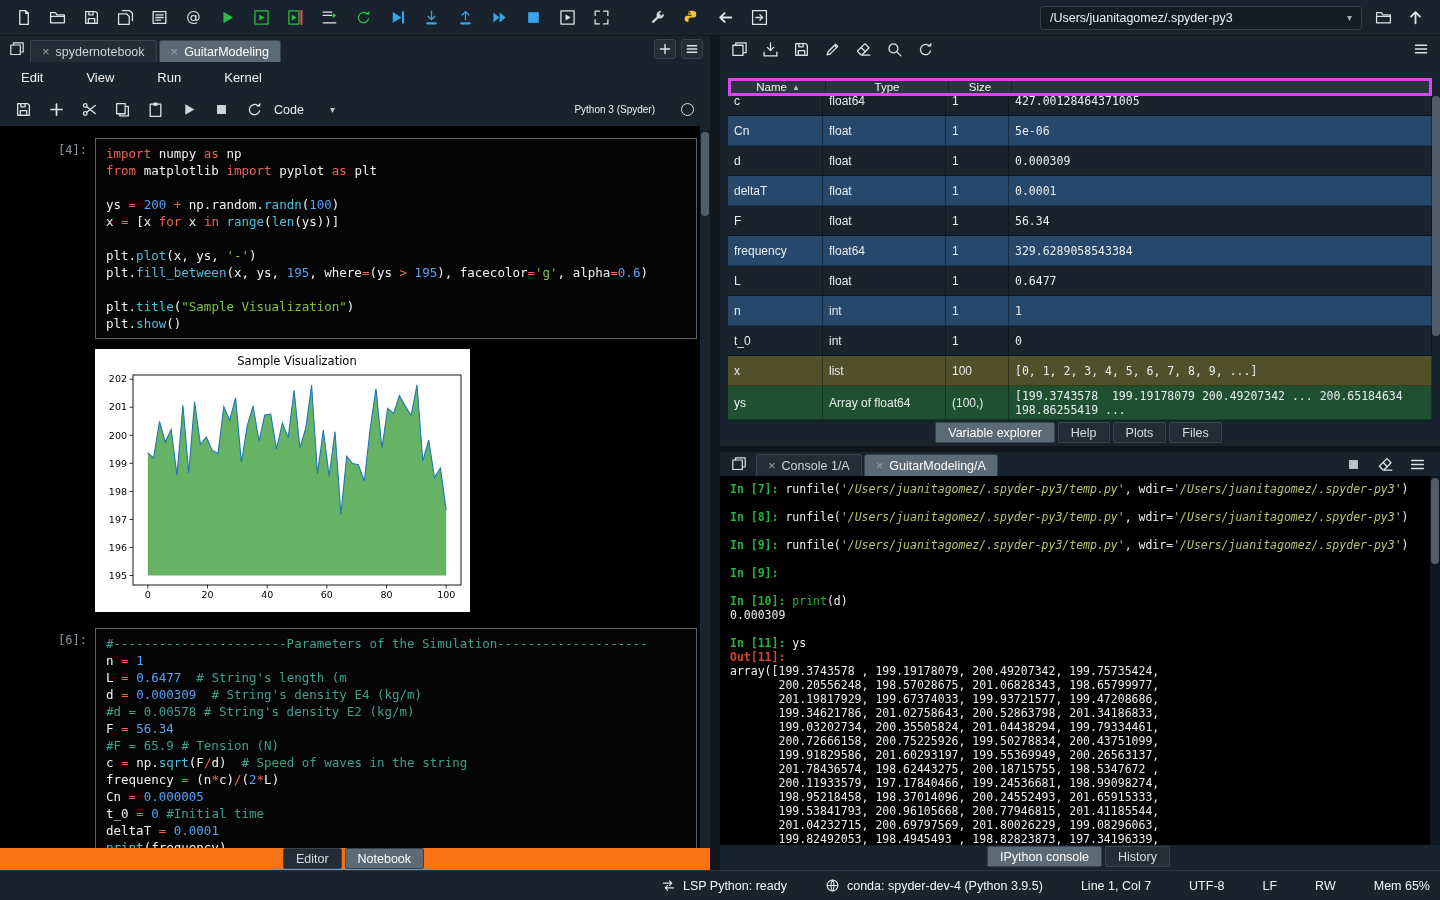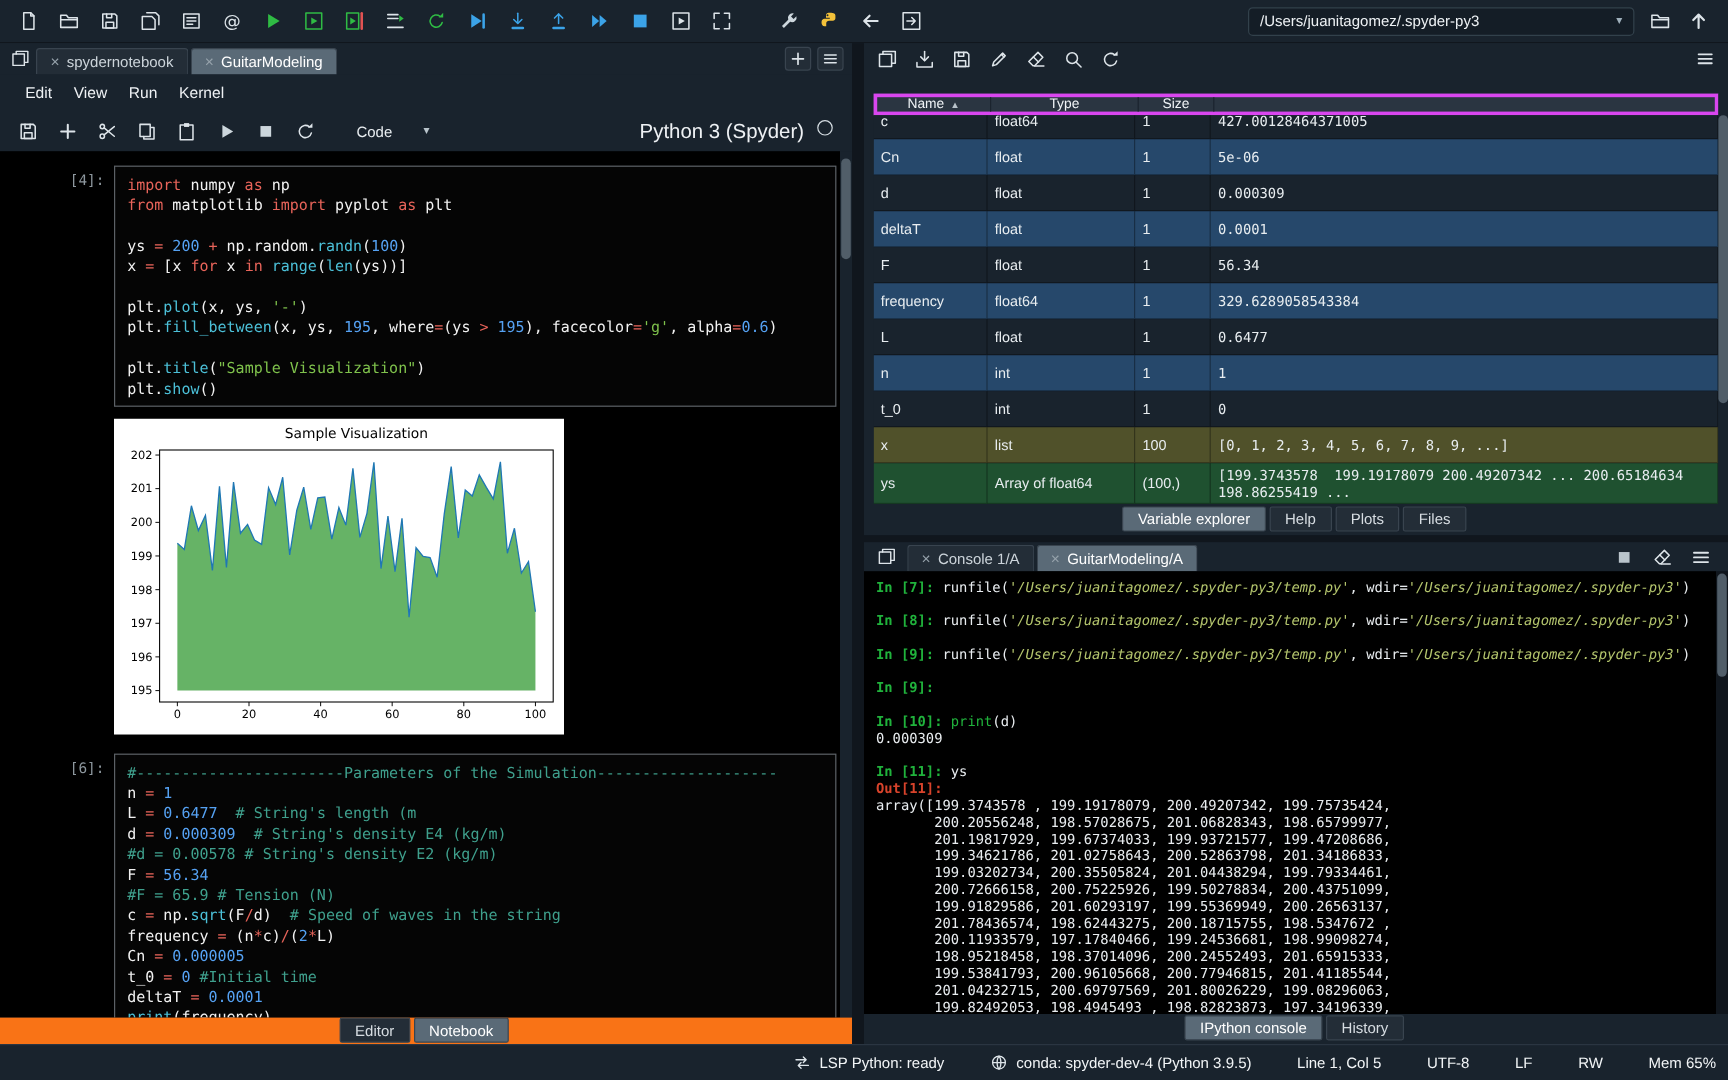--- a/index.html
+++ b/index.html
@@ -18,26 +18,26 @@
 .tabbar{position:absolute;display:flex;align-items:flex-end;background:#19232d}
 .tabbar .pane-btn{align-self:center}
 .tab{height:22px;display:flex;align-items:center;gap:6px;padding:0 11px;margin-right:2px;background:#232d37;border:1px solid #39444f;border-bottom:none;border-radius:3px 3px 0 0;font-size:12.5px;color:#ccd4da;cursor:default;white-space:nowrap}
 .tab.active{background:#5a6a77;color:#fff}
 .tab-close{color:#97a3ac;font-size:13px;line-height:1}
 .tab-actions{margin-left:auto;display:flex;gap:5px;align-self:center;padding-right:3px}
 .boxed-btn{width:22px;height:20px;border:1px solid #39444f;background:#232d37;display:flex;align-items:center;justify-content:center;border-radius:3px}
 
 #left-tabbar{left:0;top:36px;width:710px;height:26px;padding:0 4px}
 #notebook{position:absolute;left:0;top:62px;width:710px;height:786px;background:#19232d}
-#nb-menubar{height:31px;display:flex;align-items:center;gap:18px;padding-left:21px;font-size:13px;color:#eef1f4}
+#nb-menubar{height:31px;display:flex;align-items:center;gap:43px;padding-left:21px;font-size:13px;color:#eef1f4}
 .menu-item{cursor:default}
 #nb-toolbar{height:33px;display:flex;align-items:center;gap:7px;padding-left:10px}
-.mode-select{margin-left:23px;display:flex;align-items:center;gap:26px;font-size:12.5px;color:#e8edf0}
+.mode-select{margin-left:0;display:flex;align-items:center;gap:26px;font-size:12.5px;color:#e8edf0}
 .mode-select .chev{font-size:10px;color:#b9c4cb}
-.kernel-area{margin-left:auto;display:flex;gap:11px;padding-right:16px;font-size:17px;color:#eef1f4}
+.kernel-area{margin-left:auto;display:flex;align-items:center;gap:26px;padding-right:16px;font-size:10px;color:#eef1f4}
 .kernel-dot{width:13px;height:13px;border:1.6px solid #d5dde2;border-radius:50%}
 #nb-content{position:absolute;left:0;top:64px;width:700px;bottom:0;background:#000;overflow:hidden;padding-top:12px}
 #nb-scrollbar{position:absolute;right:0;top:64px;width:10px;bottom:0;background:#19232d}
 .sb-thumb{position:absolute;left:1px;width:8px;border-radius:4px;background:#515e69}
 .nb-row{display:flex;margin-bottom:10px}
 .prompt{width:95px;flex:0 0 95px;text-align:right;padding-right:8px;padding-top:5px;font:12px "DejaVu Sans Mono","Liberation Mono",monospace;color:#8d979e}
 .cell-box{width:602px;border:1px solid #5c6166;background:#050505;padding:6px 10px;font:12.5px/17px "DejaVu Sans Mono","Liberation Mono",monospace;color:#f2f2f2}
 .code-line{min-height:17px;white-space:pre}
 .tk-kw{color:#e8645a}.tk-op{color:#e8645a}.tk-num{color:#55a1f2}.tk-str{color:#7fc24c}.tk-fn{color:#4cc0d8}.tk-cmt{color:#3fa08d;}
 #figure-output{margin:2px 0 16px 95px;width:375px;height:263px;background:#fff}
@@ -668,21 +668,21 @@
       <div class="sb-item">
         <span>
           <svg viewBox="0 0 16 16" width="15" height="15" fill="none" stroke="#dde4e9" stroke-width="1.2" stroke-linecap="round" stroke-linejoin="round">
             <circle cx="8" cy="8" r="5.7"></circle>
             <path d="M2.3 8h11.4M8 2.3c2.2 2 2.2 9.4 0 11.4M8 2.3c-2.2 2-2.2 9.4 0 11.4"></path>
           </svg>
         </span>
         <span>conda: spyder-dev-4 (Python 3.9.5)</span>
       </div>
       <div class="sb-item">
-        <span>Line 1, Col 5</span>
+        <span>Line 1, Col 7</span>
       </div>
       <div class="sb-item">
         <span>UTF-8</span>
       </div>
       <div class="sb-item">
         <span>LF</span>
       </div>
       <div class="sb-item">
         <span>RW</span>
       </div>

